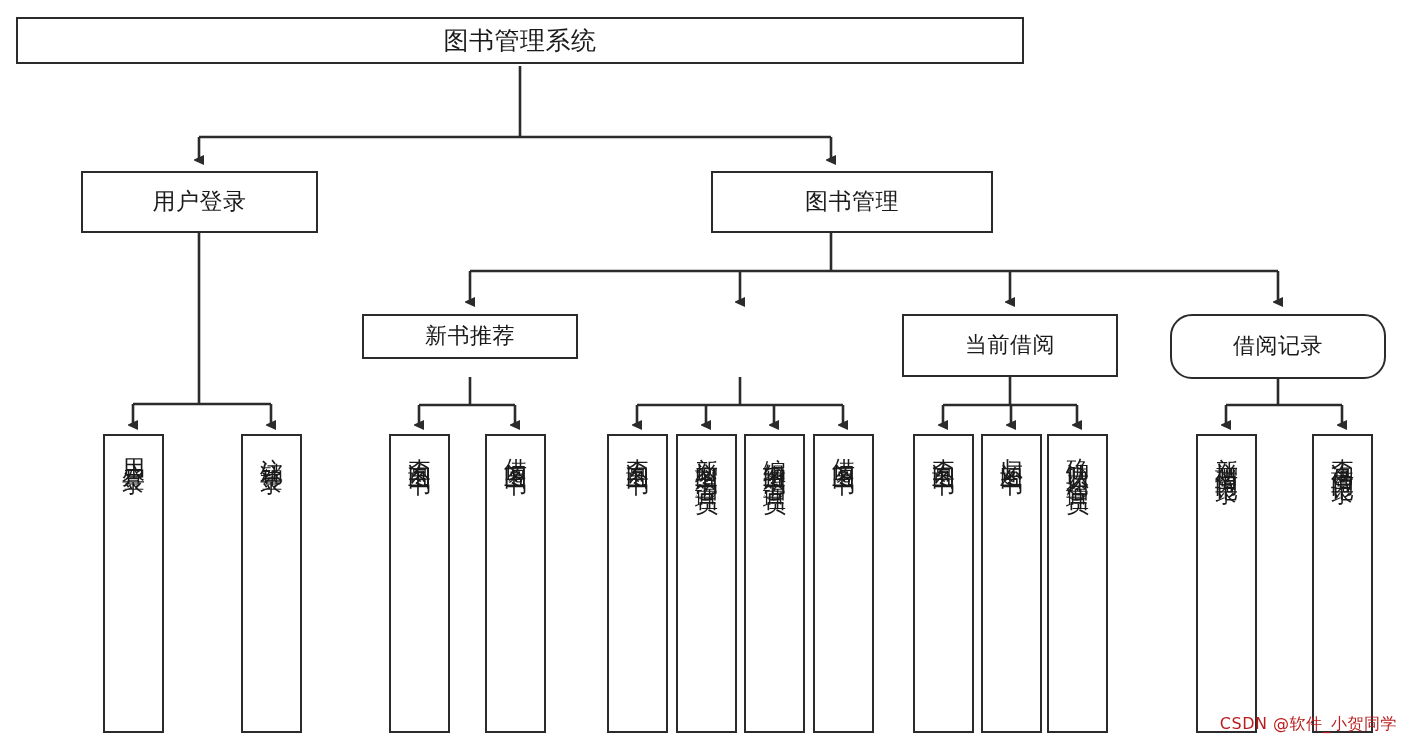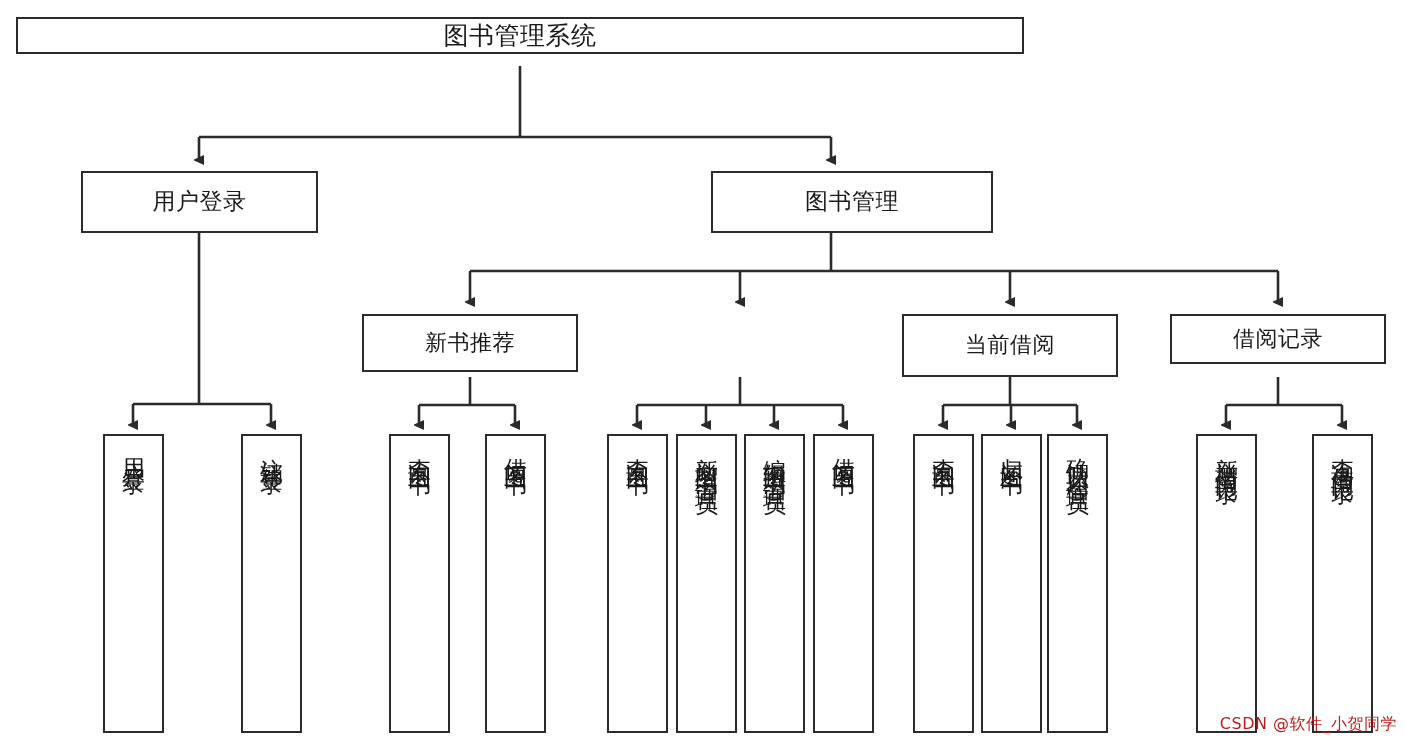--- a/index.html
+++ b/index.html
@@ -126,38 +126,38 @@
       <path d="M1011,405 L1011,425" marker-end="url(#arrow)"></path>
       <path d="M1077,405 L1077,425" marker-end="url(#arrow)"></path>
 
       <path d="M1278,377 L1278,405"></path>
       <path d="M1226,405 L1342,405"></path>
       <path d="M1226,405 L1226,425" marker-end="url(#arrow)"></path>
       <path d="M1342,405 L1342,425" marker-end="url(#arrow)"></path>
     </g>
   </svg>
 
-  <div class="node root" style="left:16px; top:17px; width:1008px; height:37px;">
+  <div class="node root" style="left:16px; top:17px; width:1008px; height:47px;">
     <span class="node-label">图书管理系统</span>
   </div>
 
   <div class="node lvl2" style="left:81px; top:171px; width:237px; height:62px;">
     <span class="node-label">用户登录</span>
   </div>
   <div class="node lvl2" style="left:711px; top:171px; width:282px; height:62px;">
     <span class="node-label">图书管理</span>
   </div>
 
-  <div class="node lvl3" style="left:362px; top:314px; width:216px; height:58px;">
+  <div class="node lvl3" style="left:362px; top:314px; width:216px; height:45px;">
     <span class="node-label">新书推荐</span>
   </div>
   <div class="node lvl3" style="left:902px; top:314px; width:216px; height:63px;">
     <span class="node-label">当前借阅</span>
   </div>
-  <div class="node lvl3" style="left:1170px; top:314px; width:216px; height:50px;">
+  <div class="node lvl3" style="left:1170px; top:314px; width:216px; height:65px;border-radius:22px;">
     <span class="node-label">借阅记录</span>
   </div>
 
   <div class="node leaf" style="left:103px; top:434px; width:61px; height:299px;">
     <span class="node-label">用户登录</span>
   </div>
   <div class="node leaf" style="left:241px; top:434px; width:61px; height:299px;">
     <span class="node-label">注销登录</span>
   </div>
 

